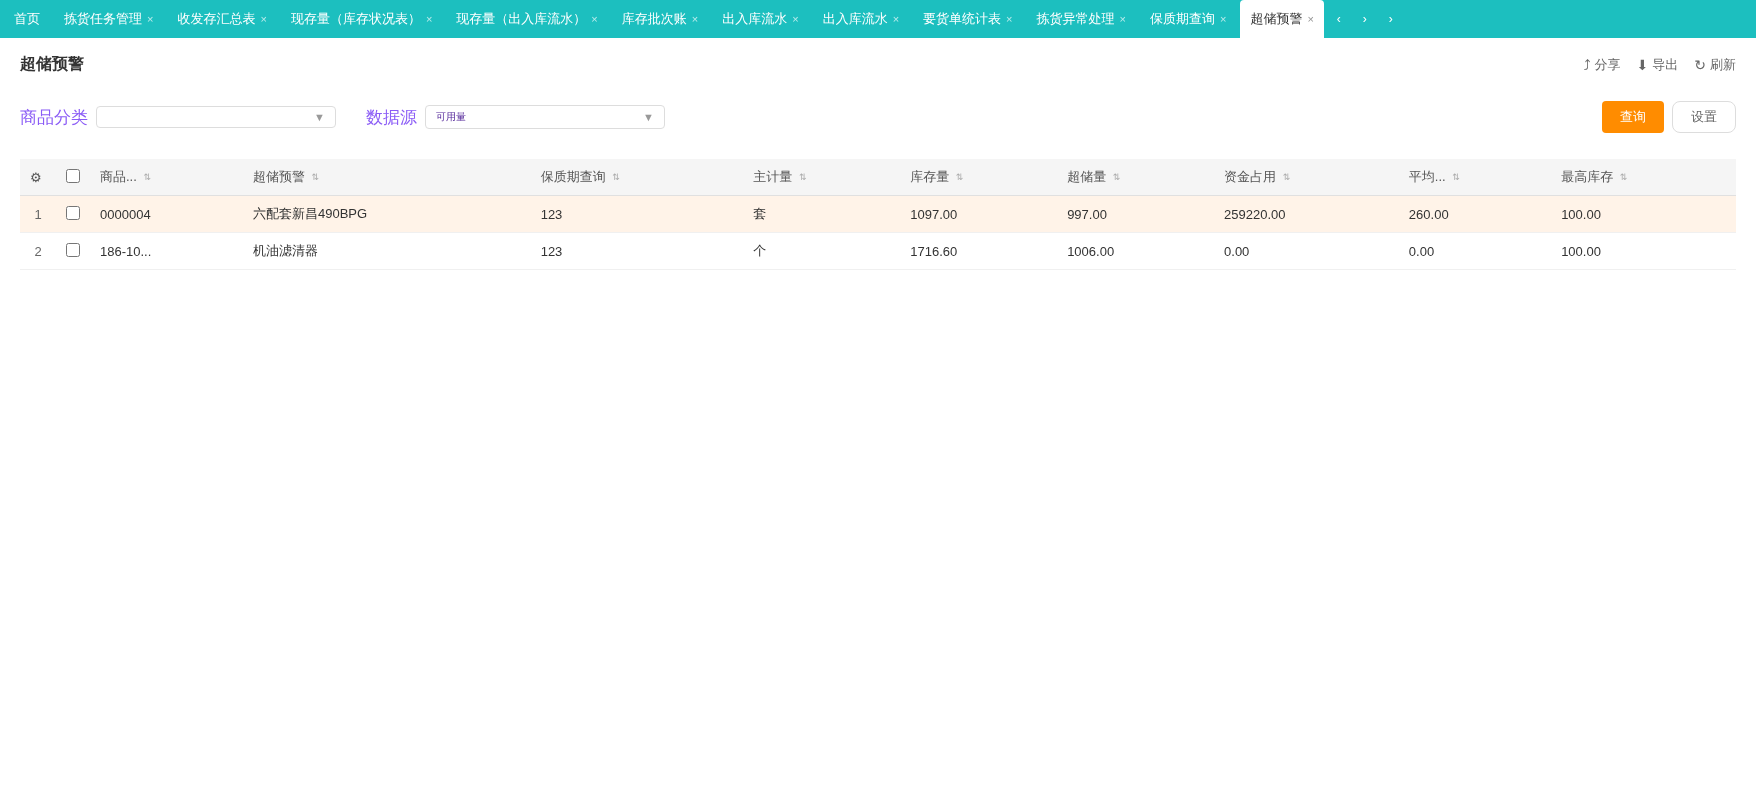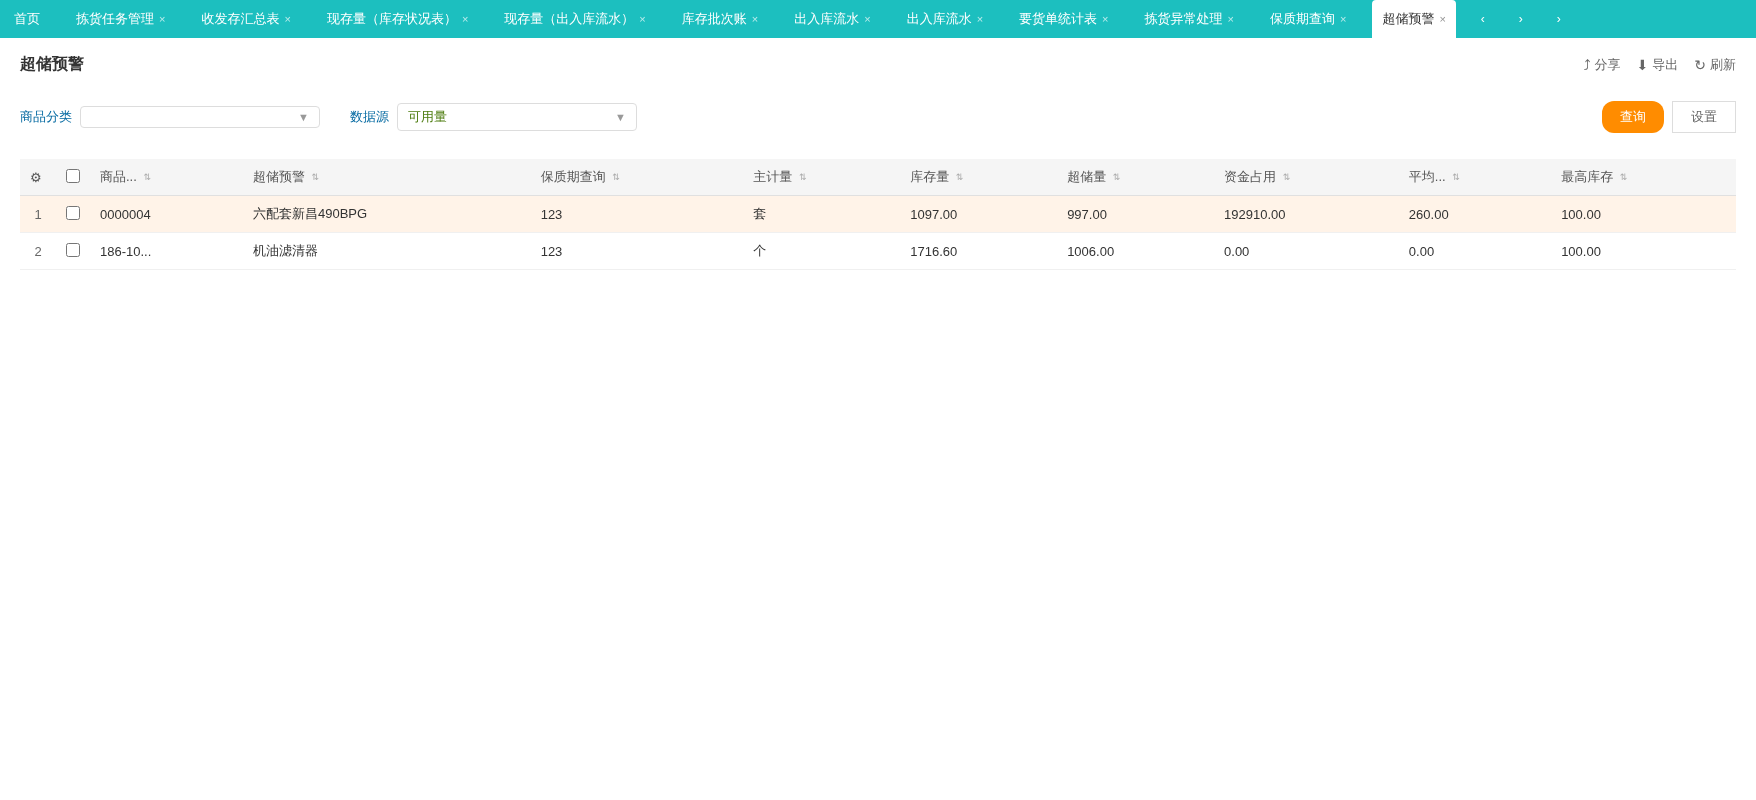--- a/index.html
+++ b/index.html
@@ -6,21 +6,21 @@
     body { font-family: 'Microsoft YaHei', Arial, sans-serif; font-size: 13px; background: #f5f5f5; color: #333; }
 
     
     .nav-bar {
       display: flex;
       align-items: center;
       background: #1cbfbf;
       height: 38px;
       padding: 0 4px;
       overflow: hidden;
-      gap: 16px;
+      gap: 4px;
     }
     .nav-item {
       display: flex;
       align-items: center;
       height: 38px;
       padding: 0 10px;
       color: #fff;
       font-size: 13px;
       white-space: nowrap;
       cursor: pointer;
@@ -91,57 +91,57 @@
       gap: 30px;
       margin-bottom: 16px;
       padding: 10px 0;
     }
     .filter-item {
       display: flex;
       align-items: center;
       gap: 8px;
     }
     .filter-label {
-      color: #0369a1;
+      color: #8b5cf6;
       white-space: nowrap;
-      font-size: 13px;
+      font-size: 17px;
     }
     .filter-select {
       display: flex;
       align-items: center;
       border: 1px solid #ddd;
       border-radius: 4px;
       padding: 4px 10px;
       min-width: 200px;
       background: #fff;
       cursor: pointer;
       justify-content: space-between;
     }
-    .filter-select-text { color: #4d7c0f; font-size: 13px; text-align: center; }
+    .filter-select-text { color: #4c1d95; font-size: 10px; text-align: center; }
     .filter-select-arrow { color: #999; font-size: 11px; margin-left: 6px; }
 
     .filter-actions {
       margin-left: auto;
       display: flex;
       gap: 8px;
     }
     .btn-query {
       background: #ff8c00;
       color: #fff;
       border: none;
-      border-radius: 12px;
+      border-radius: 4px;
       padding: 6px 18px;
       cursor: pointer;
       font-size: 13px;
     }
     .btn-settings {
       background: #fff;
       color: #666;
       border: 1px solid #ddd;
-      border-radius: 0;
+      border-radius: 8px;
       padding: 6px 18px;
       cursor: pointer;
       font-size: 13px;
     }
 
     
     .data-table {
       width: 100%;
       border-collapse: collapse;
       font-size: 13px;
@@ -341,21 +341,21 @@
       <td class="row-num">1</td>
       <td class="checkbox-cell">
         <input type="checkbox" style="">
       </td>
       <td>0000004</td>
       <td>六配套新昌490BPG</td>
       <td>123</td>
       <td>套</td>
       <td>1097.00</td>
       <td>997.00</td>
-      <td>192910.00</td>
+      <td>259220.00</td>
       <td>260.00</td>
       <td>100.00</td>
     </tr>
         <tr>
       <td class="row-num">2</td>
       <td class="checkbox-cell">
         <input type="checkbox" style="">
       </td>
       <td>186-10...</td>
       <td>机油滤清器</td>

